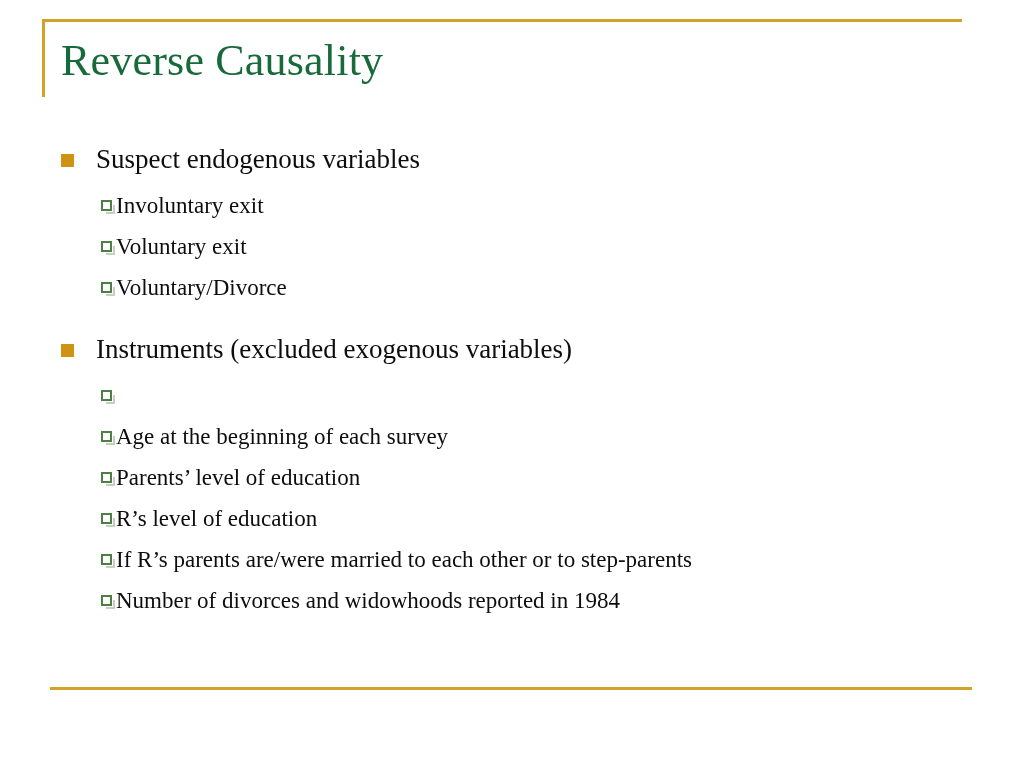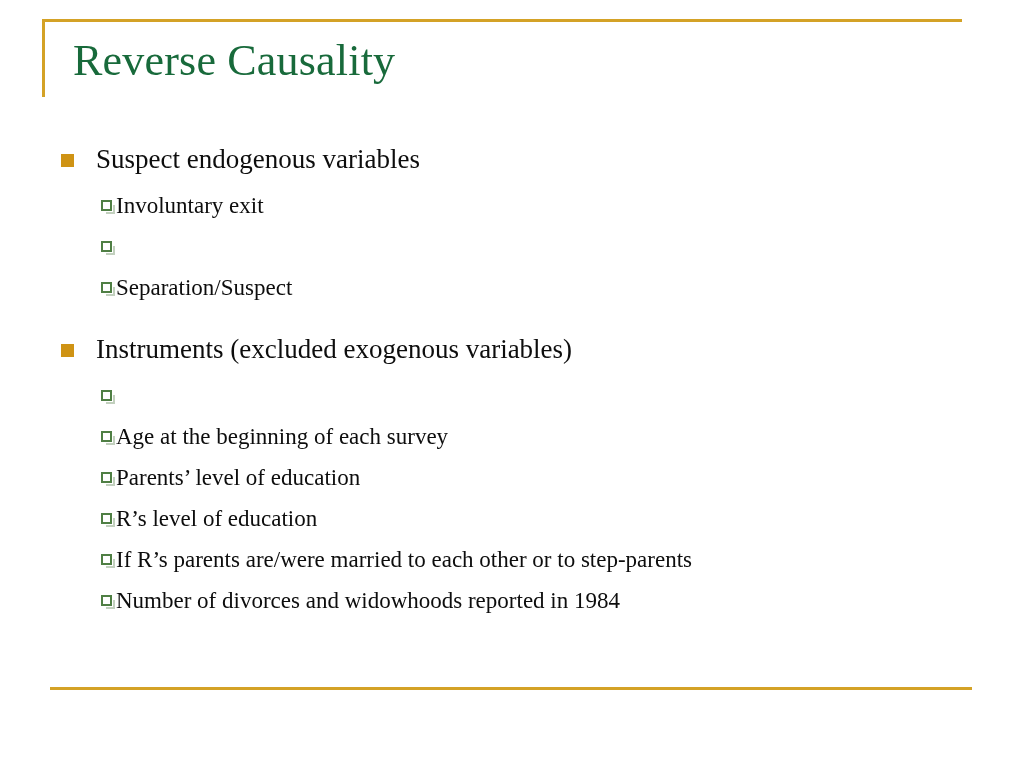--- a/index.html
+++ b/index.html
@@ -43,21 +43,21 @@
     left: 50px;
     top: 687px;
     width: 922px;
     height: 3px;
     background: #d4a226;
   }
 
   
   .title {
     position: absolute;
-    left: 73px;
+    left: 61px;
     top: 33px;
     font-size: 44px;
     line-height: 56px;
     color: #186a3b;
     letter-spacing: 0.2px;
     white-space: nowrap;
   }
 
   
   .body {
@@ -138,24 +138,25 @@
         <span class="marker-sq"></span>
         <span>Suspect endogenous variables</span>
       </div>
       <div class="sublist-first">
         <div class="bullet-l2">
           <span class="marker-hollow"></span>
           <span>Involuntary exit</span>
         </div>
         <div class="bullet-l2">
           <span class="marker-hollow"></span>
+          <span>Voluntary exit</span>
         </div>
         <div class="bullet-l2">
           <span class="marker-hollow"></span>
-          <span>Separation/Suspect</span>
+          <span>Voluntary/Divorce</span>
         </div>
       </div>
     </div>
 
     <div class="group">
       <div class="bullet-l1">
         <span class="marker-sq"></span>
         <span>Instruments (excluded exogenous variables)</span>
       </div>
       <div class="sublist-first">

